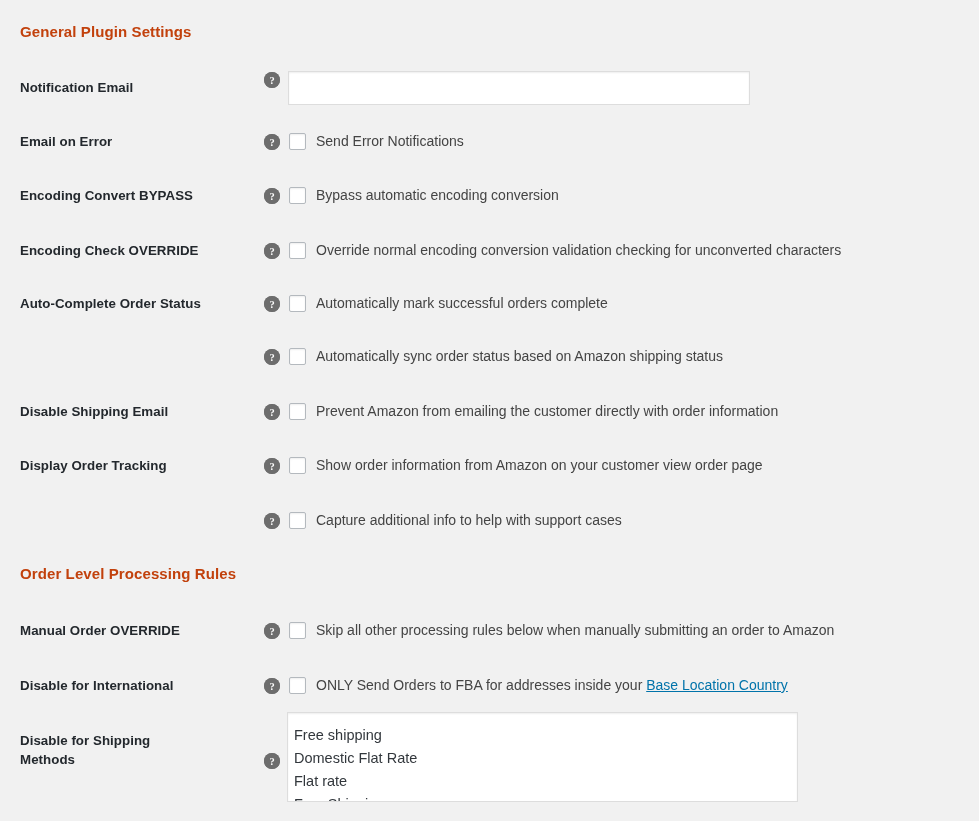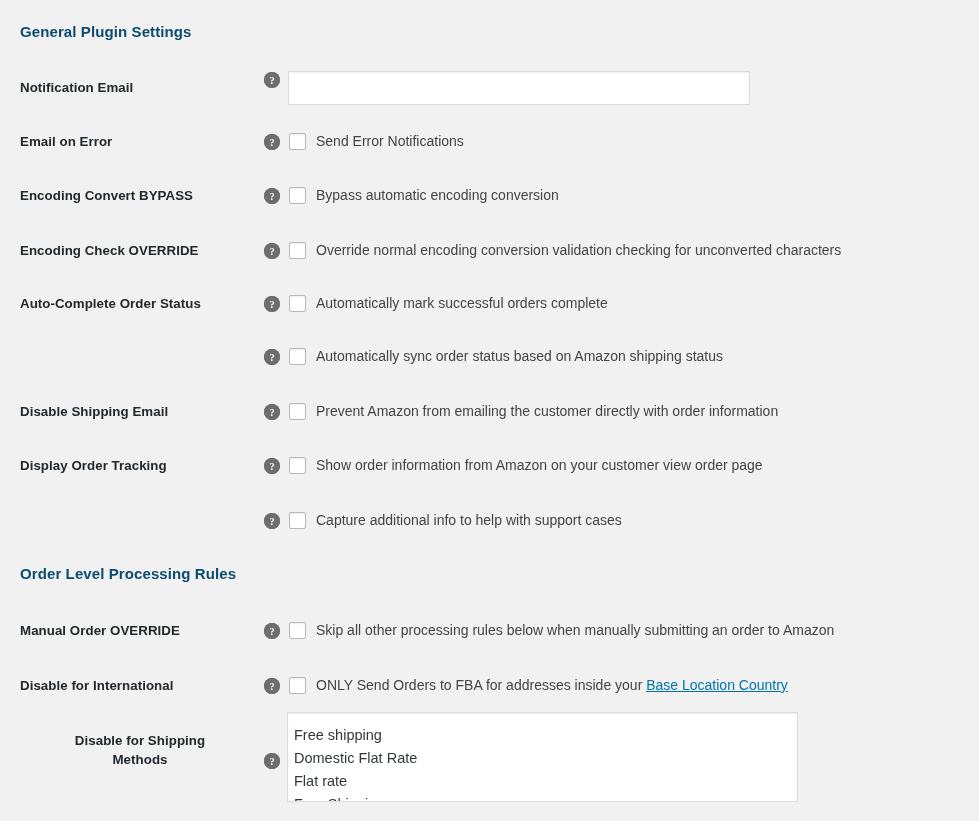--- a/index.html
+++ b/index.html
@@ -22,21 +22,21 @@
     width: 979px;
     height: 821px;
   }
 
   
   .section-heading {
     position: absolute;
     left: 20px;
     font-size: 15px;
     font-weight: bold;
-    color: #0c4a6e;
+    color: #c2410c;
     letter-spacing: 0.1px;
     white-space: nowrap;
   }
   .section-heading.general { top: 23px; }
   .section-heading.orders  { top: 565px; }
 
   
   .field-row {
     position: absolute;
     left: 0;
@@ -47,21 +47,21 @@
     position: absolute;
     left: 20px;
     top: 0;
     width: 240px;
     font-size: 13.3px;
     font-weight: bold;
     color: #23282d;
     line-height: 1.35;
     letter-spacing: 0.05px;
   }
-  .field-label.two-line { line-height: 1.45; text-align: center; }
+  .field-label.two-line { line-height: 1.45; }
 
   .field-control {
     position: absolute;
     left: 264px;
     top: 0;
     right: 0;
     display: flex;
     align-items: flex-start;
   }
 

